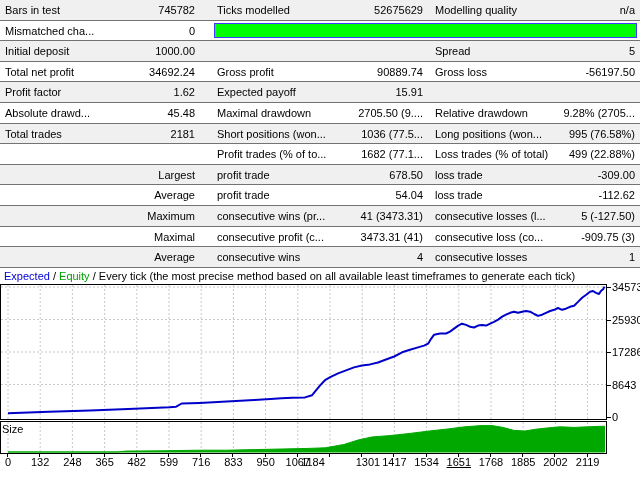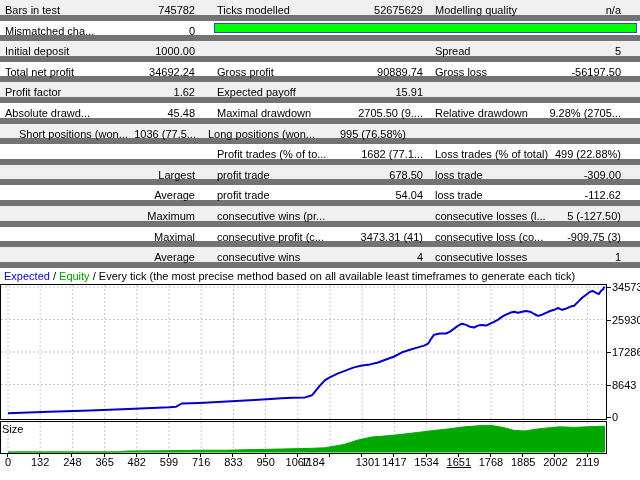--- a/index.html
+++ b/index.html
@@ -2,28 +2,28 @@
 <html><head>
 <meta charset="utf-8">
 <style>
   * { margin:0; padding:0; box-sizing:border-box; }
   html,body { width:640px; height:480px; background:#fff; overflow:hidden; }
   body { font-family:"Liberation Sans", sans-serif; font-size:11px; color:#000; position:relative; }
 
   
   #report-table { position:absolute; left:0; top:0; width:640px; }
   .trow { display:grid; grid-template-columns:198px 227px 215px; height:20.6px;
-          line-height:20px; border-bottom:6px solid #737373; position:relative; background:#fff; }
+          line-height:20px; border-bottom:1px solid #737373; position:relative; background:#fff; }
   .trow.shade { background:#f0f0f0; }
   .pair { display:flex; justify-content:space-between; white-space:nowrap; overflow:visible; }
   .pair .lab { text-align:left; }
   .pair .val { text-align:right; margin-left:auto; }
   .p1 .lab { padding-left:5px; }  .p1 .val { padding-right:3px; }
   .p2 .lab { padding-left:19px; } .p2 .val { padding-right:2px; }
-  .p3 .lab { padding-left:10px; } .p3 .val { padding-right:19px; }
+  .p3 .lab { padding-left:10px; } .p3 .val { padding-right:5px; }
   .qbar { position:absolute; left:214px; right:3px; top:2px; bottom:2px;
           background:#00ff00; border:1px solid #3c3cff; }
 
   
   .chart-header { position:absolute; left:4px; top:270px; width:632px; height:13px;
                   white-space:nowrap; overflow:hidden; font-size:11px; }
   .c-bal { color:#0000d8; }
   .c-eq  { color:#00a000; }
 
   .main-plot { position:absolute; left:0; top:284px; width:607px; height:136px;
@@ -120,20 +120,24 @@
       <div class="pair p2">
         <span class="lab">Maximal drawdown</span>
         <span class="val">2705.50 (9....</span>
       </div>
       <div class="pair p3">
         <span class="lab">Relative drawdown</span>
         <span class="val">9.28% (2705...</span>
       </div>
     </div>
     <div class="trow shade">
+      <div class="pair p1">
+        <span class="lab">Total trades</span>
+        <span class="val">2181</span>
+      </div>
       <div class="pair p2">
         <span class="lab">Short positions (won...</span>
         <span class="val">1036 (77.5...</span>
       </div>
       <div class="pair p3">
         <span class="lab">Long positions (won...</span>
         <span class="val">995 (76.58%)</span>
       </div>
     </div>
     <div class="trow">
@@ -178,20 +182,21 @@
         <span class="val">-112.62</span>
       </div>
     </div>
     <div class="trow shade">
       <div class="pair p1">
         <span class="lab"></span>
         <span class="val">Maximum</span>
       </div>
       <div class="pair p2">
         <span class="lab">consecutive wins (pr...</span>
+        <span class="val">41 (3473.31)</span>
       </div>
       <div class="pair p3">
         <span class="lab">consecutive losses (l...</span>
         <span class="val">5 (-127.50)</span>
       </div>
     </div>
     <div class="trow">
       <div class="pair p1">
         <span class="lab"></span>
         <span class="val">Maximal</span>

